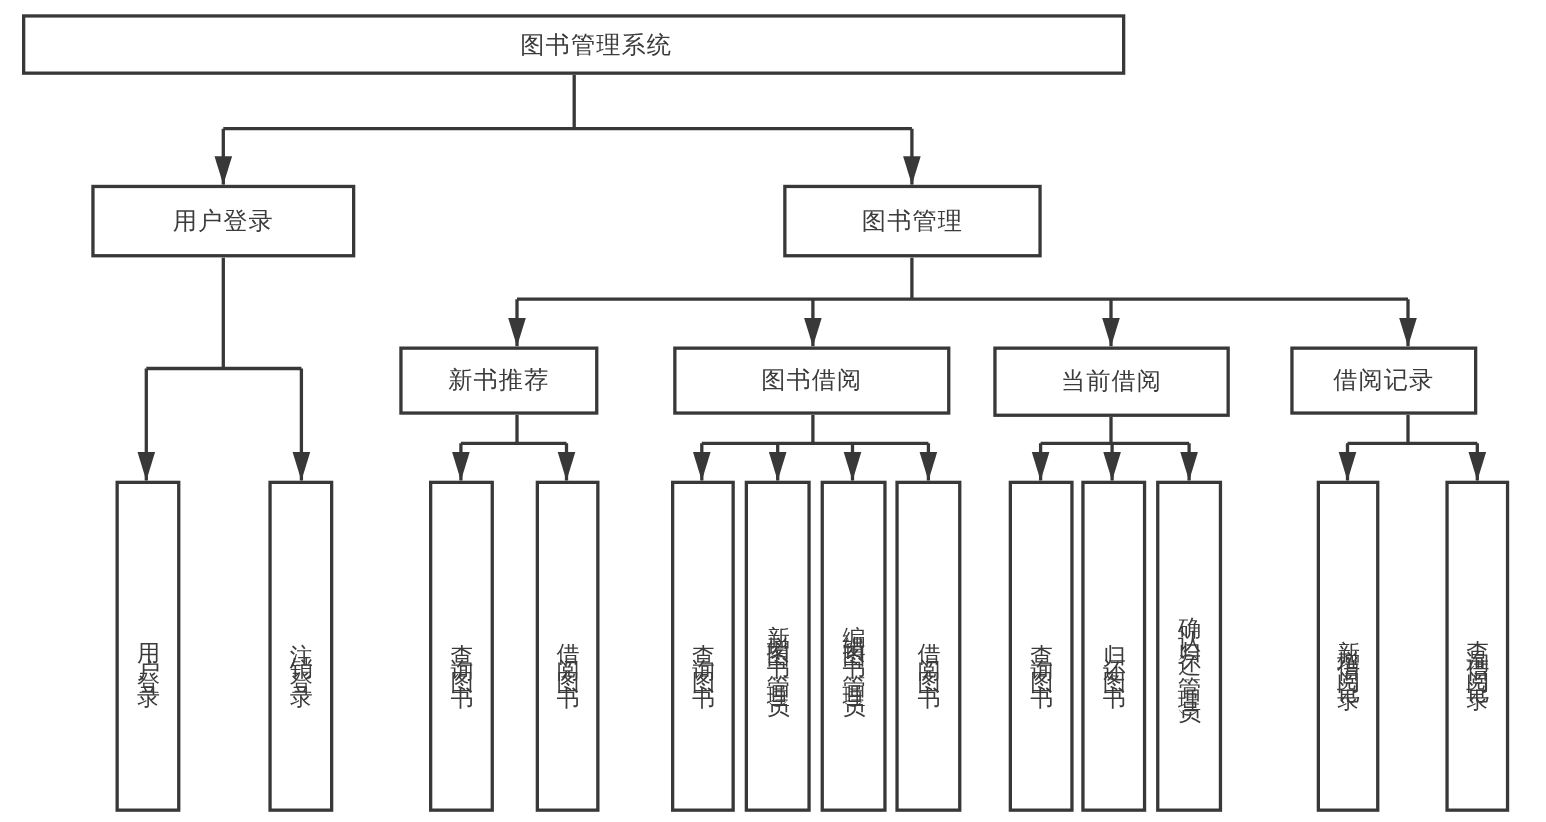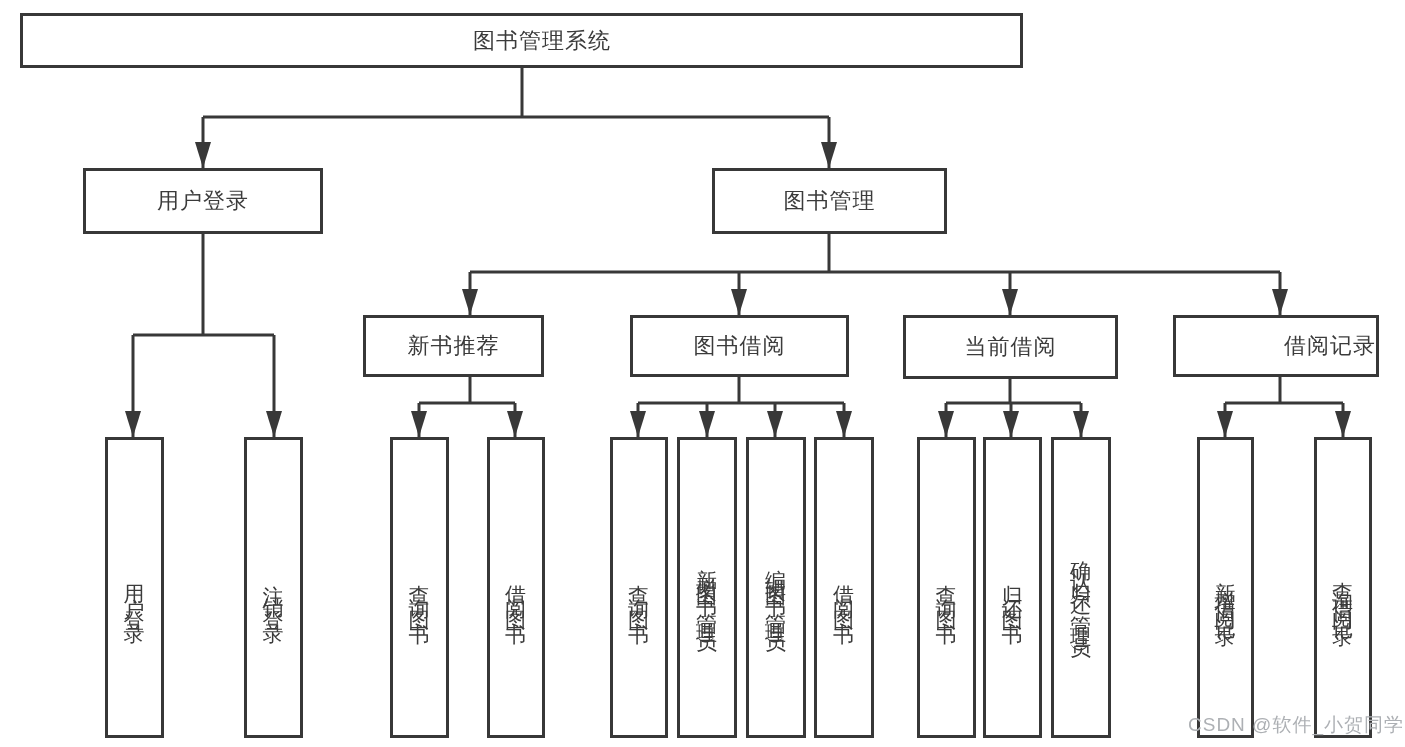--- a/index.html
+++ b/index.html
@@ -66,27 +66,27 @@
       </div>
       <div class="node horiz" style="left: 83px; top: 168px; width: 240px; height: 66px;">
         <span>用户登录</span>
       </div>
       <div class="node horiz" style="left: 712px; top: 168px; width: 235px; height: 66px; text-align: right;">
         <span>图书管理</span>
       </div>
       <div class="node horiz" style="left: 363px; top: 315px; width: 181px; height: 62px;">
         <span>新书推荐</span>
       </div>
-      <div class="node horiz" style="left: 630px; top: 315px; width: 219px; height: 62px;">
+      <div class="node horiz" style="left: 612px; top: 315px; width: 252px; height: 62px;">
         <span>图书借阅</span>
       </div>
       <div class="node horiz" style="left: 903px; top: 315px; width: 215px; height: 64px;">
         <span>当前借阅</span>
       </div>
-      <div class="node horiz" style="left: 1173px; top: 315px; width: 206px; height: 62px; justify-content: flex-end;">
+      <div class="node horiz" style="left: 1173px; top: 315px; width: 170px; height: 62px;">
         <span>借阅记录</span>
       </div>
       <div class="node vert" style="left: 105px; top: 437px; width: 59px; height: 301px;">
         <span style="letter-spacing: 13px; margin-bottom: -13px;">用户登录</span>
       </div>
       <div class="node vert" style="left: 244px; top: 437px; width: 59px; height: 301px;">
         <span style="letter-spacing: 13px; margin-bottom: -13px;">注销登录</span>
       </div>
       <div class="node vert" style="left: 390px; top: 437px; width: 59px; height: 301px;">
         <span style="letter-spacing: 13px; margin-bottom: -13px;">查询图书</span>
@@ -116,15 +116,14 @@
         <span style="letter-spacing: 11px; margin-bottom: -11px;">确认归还（管理员）</span>
       </div>
       <div class="node vert" style="left: 1197px; top: 437px; width: 57px; height: 301px;">
         <span style="letter-spacing: 9px; margin-bottom: -9px;">新增借阅记录</span>
       </div>
       <div class="node vert" style="left: 1314px; top: 437px; width: 58px; height: 301px;">
         <span style="letter-spacing: 9px; margin-bottom: -9px;">查询借阅记录</span>
       </div>
     </div>
 
-  <div id="watermark" style="color: rgb(173, 176, 180);">CSDN @软件_小贺同学</div>
 
 </div>
 
 </body></html>

